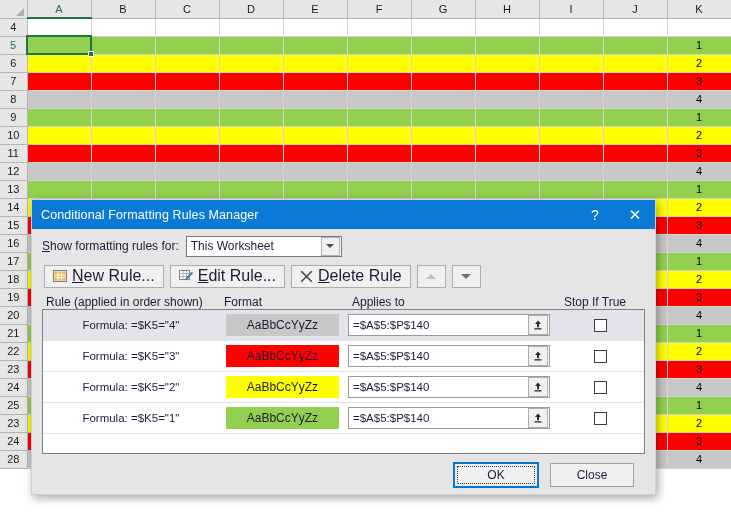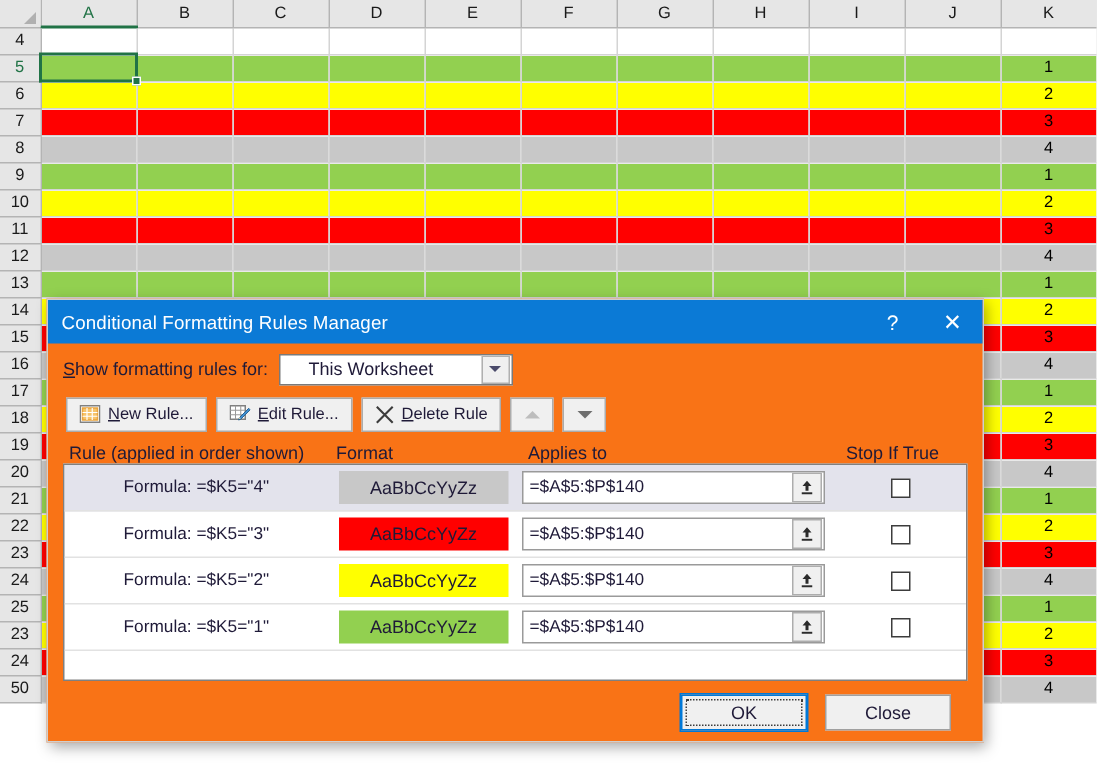--- a/index.html
+++ b/index.html
@@ -101,21 +101,21 @@
     width: 6px; height: 6px;
     background: #217346;
     border: 1px solid #ffffff;
   }
 
   
   #dialog {
     position: absolute;
     left: 31px; top: 199px;
     width: 625px; height: 296px;
-    background: #f97316;
+    background: #e5e5e5;
     border: 1px solid #cfcfcf;
     box-shadow: 2px 3px 9px rgba(0,0,0,0.35);
     font-size: 12px;
     color: #1f1a38;
   }
   .titlebar {
     height: 29px;
     background: #0b7ad6;
     color: #ffffff;
     display: flex;
@@ -144,21 +144,21 @@
   }
   .row-show .lbl { font-size: 12px; color: #1f1a38; margin-right: 7px; }
   .combo {
     width: 156px; height: 21px;
     background: #ffffff;
     border: 1px solid #7a7a7a;
     display: flex; align-items: center;
     position: relative;
   }
   .combo .cval {
-    padding-left: 19px;
+    padding-left: 4px;
     font-size: 12px;
     color: #1f1a38;
     flex: 1;
     white-space: nowrap;
     overflow: hidden;
   }
   .combo .cbtn {
     width: 19px; height: 19px;
     background: #f0f0f0;
     border: 1px solid #b0b0b0;
@@ -179,21 +179,21 @@
     margin-top: 1px;
     padding-left: 2px;
   }
   .tbtn {
     height: 23px;
     background: #f0f0f0;
     border: 1px solid #acacac;
     display: flex; align-items: center;
     padding: 0 8px;
     margin-right: 6px;
-    font-size: 11px;
+    font-size: 16px;
     color: #1f1a38;
     white-space: nowrap;
   }
   .tbtn .ic { margin-right: 5px; display: flex; align-items: center; }
   .arrbtn {
     width: 29px; height: 23px;
     background: #f0f0f0;
     border: 1px solid #acacac;
     display: flex; align-items: center; justify-content: center;
     margin-right: 6px;
@@ -675,21 +675,21 @@
           <td class="gcell r-red" style="width: 64px;"></td>
           <td class="gcell r-red" style="width: 64px;"></td>
           <td class="gcell r-red" style="width: 64px;"></td>
           <td class="gcell r-red" style="width: 64px;"></td>
           <td class="gcell r-red" style="width: 64px;"></td>
           <td class="gcell r-red" style="width: 64px;"></td>
           <td class="gcell r-red" style="width: 64px;"></td>
           <td class="gcell r-red kcol" style="width: 64px;">3</td>
         </tr>
         <tr>
-          <td class="rowhead">50</td>
+          <td class="rowhead">28</td>
           <td class="gcell r-gray" style="width: 64px;"></td>
           <td class="gcell r-gray" style="width: 64px;"></td>
           <td class="gcell r-gray" style="width: 64px;"></td>
           <td class="gcell r-gray" style="width: 64px;"></td>
           <td class="gcell r-gray" style="width: 64px;"></td>
           <td class="gcell r-gray" style="width: 64px;"></td>
           <td class="gcell r-gray" style="width: 64px;"></td>
           <td class="gcell r-gray" style="width: 64px;"></td>
           <td class="gcell r-gray" style="width: 64px;"></td>
           <td class="gcell r-gray" style="width: 64px;"></td>

